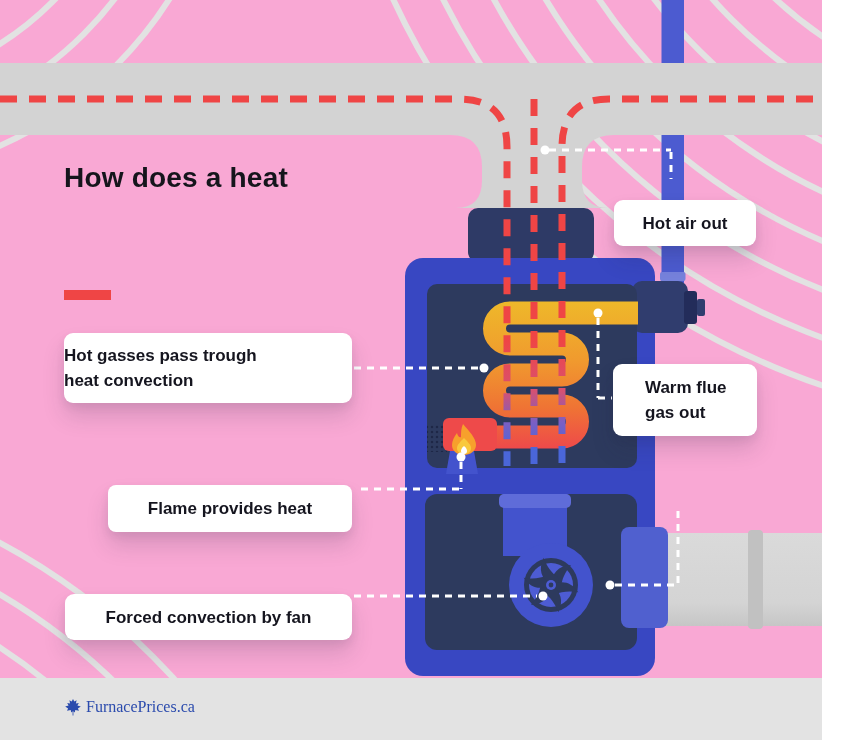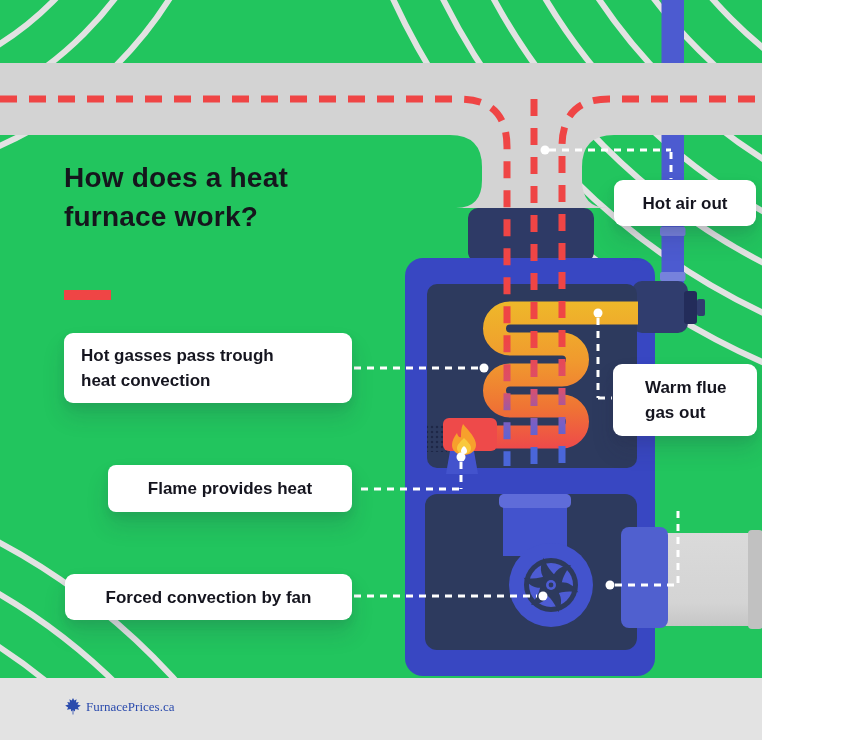--- a/index.html
+++ b/index.html
@@ -1,43 +1,43 @@
 <!DOCTYPE html>
 <html><head>
 <meta charset="utf-8">
 <style>
   html,body{margin:0;padding:0;}
   #stage{
-    position:relative;width:762px;height:740px;overflow:hidden;
-    background:#22c55e;font-family:"Liberation Sans",sans-serif;
+    position:relative;width:822px;height:740px;overflow:hidden;
+    background:#f9a8d4;font-family:"Liberation Sans",sans-serif;
   }
   #stage svg.scene{position:absolute;left:0;top:0;}
   .callout{
     position:absolute;background:#ffffff;border-radius:9px;
     box-shadow:0 14px 22px rgba(40,40,70,.15),0 4px 8px rgba(40,40,70,.08);
     color:#15151f;font-weight:700;font-size:17px;line-height:25px;
     display:flex;flex-direction:column;justify-content:center;
     box-sizing:border-box;
   }
-  .callout.center{align-items:center;text-align:left;}
-  .callout.left{padding-left:17px;align-items:flex-start;text-align:left;}
+  .callout.center{align-items:center;text-align:left;margin-top:20px;}
+  .callout.left{align-items:flex-start;text-align:left;}
   #title{
     position:absolute;left:64px;top:158px;margin:0;
     font-size:28px;line-height:39px;font-weight:800;color:#15151c;
     letter-spacing:.2px;
   }
   #title span{display:block;}
   #title-underline{
     position:absolute;left:64px;top:290px;width:47px;height:10px;background:#ef4545;
   }
   #footer{
     position:absolute;left:65px;top:698px;display:flex;align-items:center;gap:5px;
   }
   #footer .brand{
-    font-family:"Liberation Serif",serif;font-size:13px;color:#2b4bad;
+    font-family:"Liberation Serif",serif;font-size:16px;color:#2b4bad;
   }
 </style>
 </head>
 <body>
 
 <div id="stage">
 
   <svg class="scene" width="842" height="740" viewBox="0 0 842 740">
     <defs>
       <linearGradient id="hxGrad" gradientUnits="userSpaceOnUse" x1="0" y1="302" x2="0" y2="448">
@@ -169,21 +169,20 @@
       <circle cx="484" cy="368" r="4.5"></circle>
       <circle cx="598" cy="313" r="4.5"></circle>
       <circle cx="461" cy="457" r="4.5"></circle>
       <circle cx="610" cy="585" r="4.5"></circle>
       <circle cx="543" cy="596" r="4.5"></circle>
     </g>
   </svg>
 
   <h1 id="title">
     <span>How does a heat</span>
-    <span>furnace work?</span>
   </h1>
   <div id="title-underline"></div>
 
   <div class="callout center" style="left:614px;top:180px;width:142px;height:46px;">
     <span>Hot air out</span>
   </div>
 
   <div class="callout left" style="left:64px;top:333px;width:288px;height:70px;">
     <span>Hot gasses pass trough</span>
     <span>heat convection</span>

